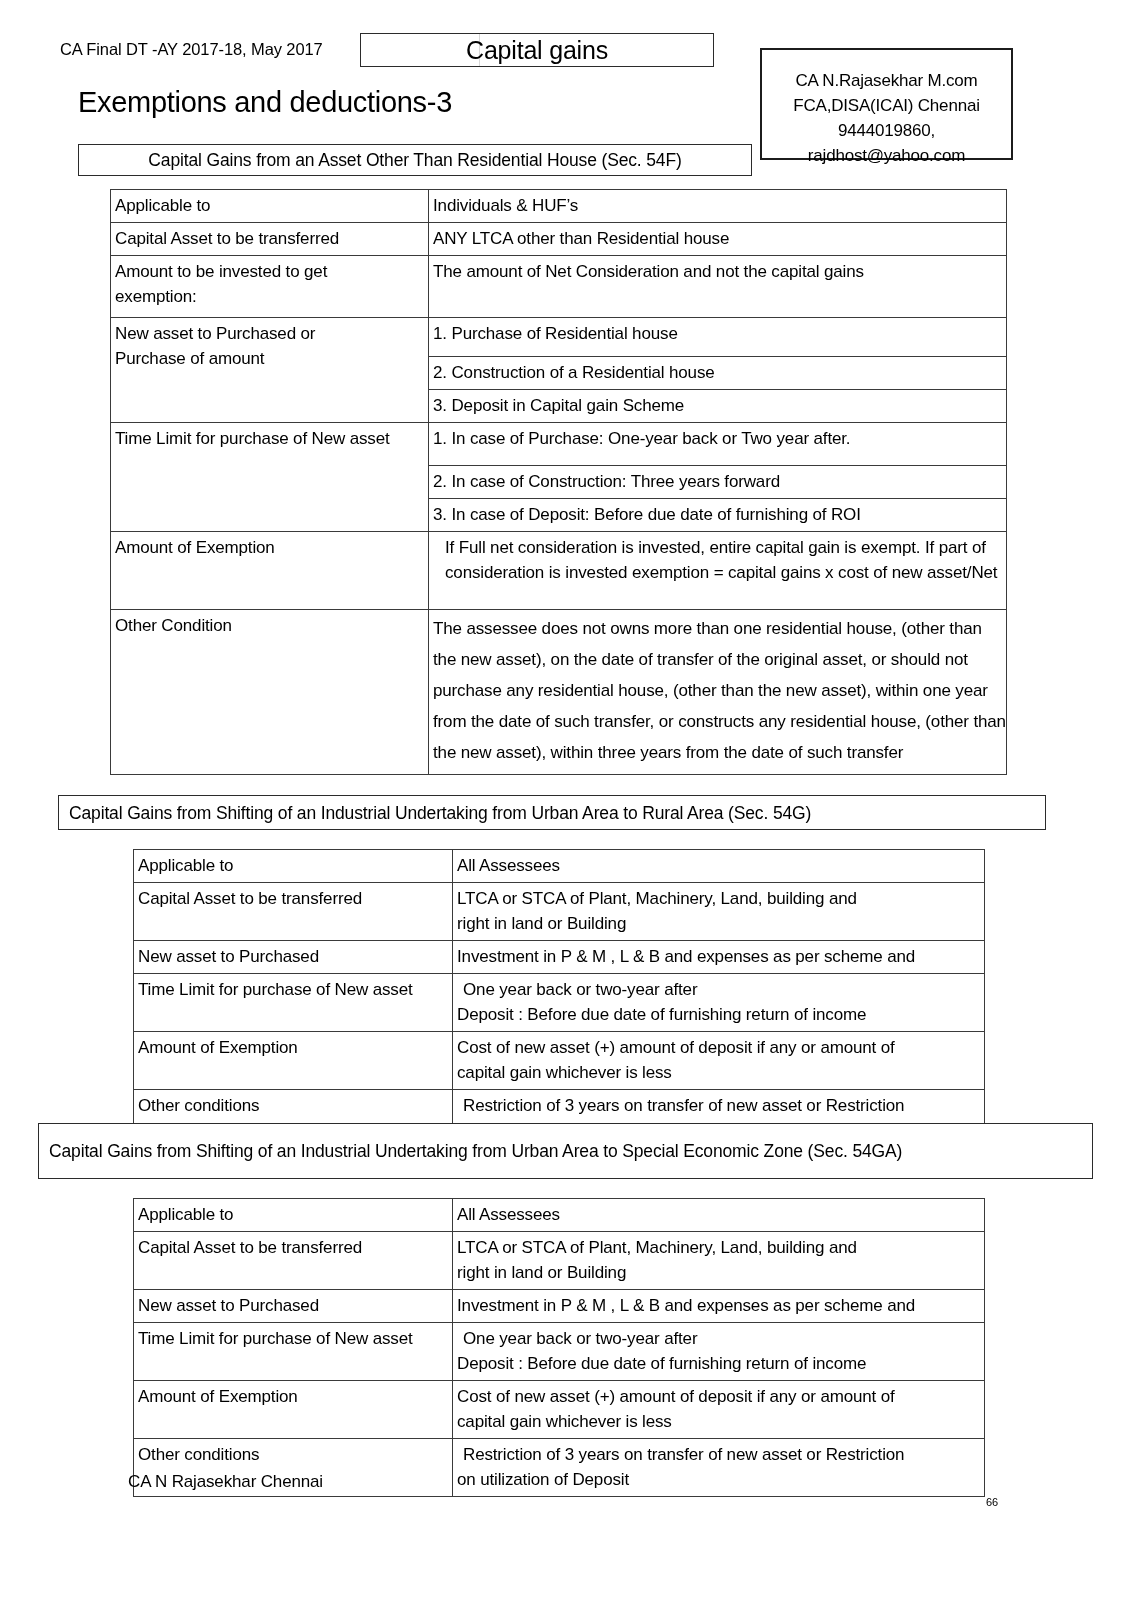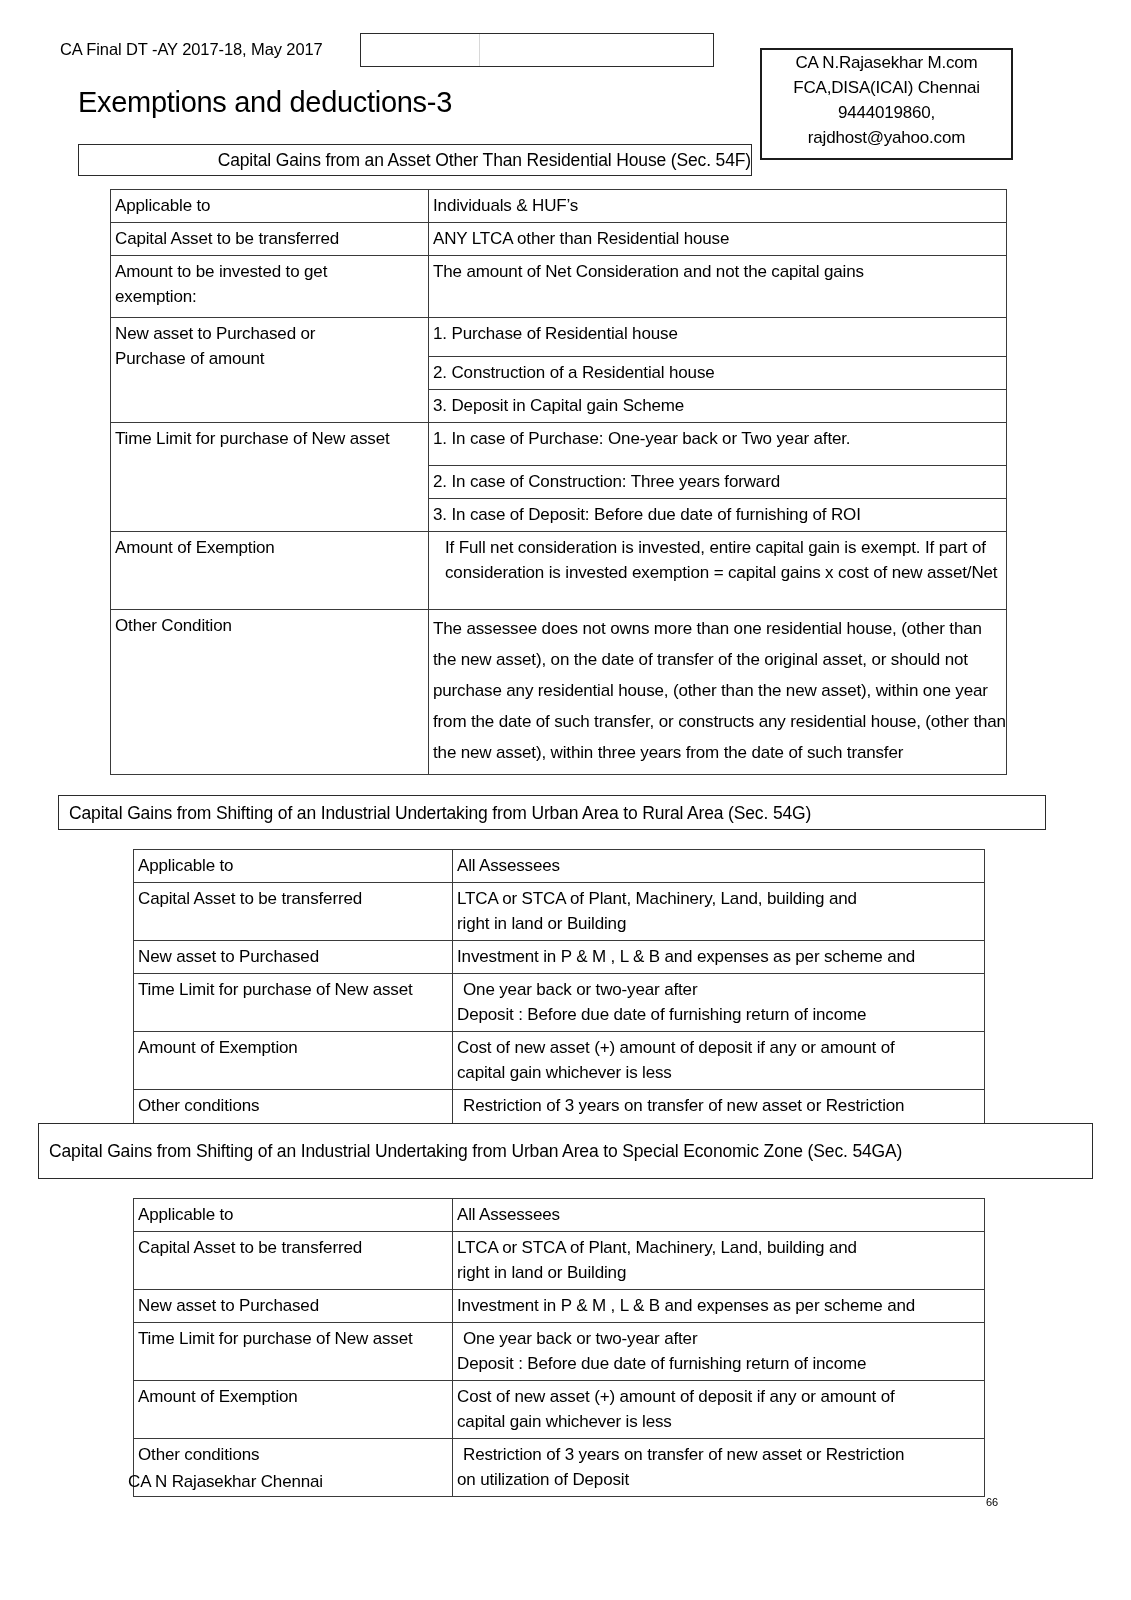--- a/index.html
+++ b/index.html
@@ -44,21 +44,21 @@
     transform: translateY(-50%);
     text-align: center;
     font-size: 25px;
     letter-spacing: -0.2px;
   }
   #contact-box {
     left: 760px; top: 48px;
     width: 253px; height: 112px;
     border: 2.2px solid #1c1c1c;
     background: #fff;
-    padding-top: 0;
+    padding-top: 18px;
     text-align: center;
   }
   #contact-box div {
     font-size: 17px;
     line-height: 25px;
     letter-spacing: -0.2px;
     white-space: nowrap;
   }
   #subtitle {
     left: 78px; top: 86px;
@@ -75,21 +75,21 @@
     align-items: center;
   }
   .section-banner span {
     font-size: 17.5px;
     letter-spacing: -0.15px;
     line-height: 26px;
   }
   #banner-54f {
     left: 78px; top: 144px;
     width: 674px; height: 32px;
-    justify-content: flex-end;
+    justify-content: center;
   }
   #banner-54f span { white-space: nowrap; }
   #banner-54g {
     left: 58px; top: 795px;
     width: 988px; height: 35px;
     padding-left: 10px;
   }
   #banner-54g span { white-space: nowrap; }
   #banner-54ga {
     left: 38px; top: 1123px;
@@ -158,20 +158,21 @@
     margin-left: 36px;
   }
 </style>
 </head>
 <body>
 
 <div class="abs" id="doc-meta">CA Final DT -AY 2017-18, May 2017</div>
 
 <div class="abs" id="title-box">
   <div class="inner-rule"></div>
+  <div id="title-text">Capital gains</div>
 </div>
 
 <div class="abs" id="contact-box">
   <div>CA N.Rajasekhar M.com</div>
   <div>FCA,DISA(ICAI)  Chennai</div>
   <div>9444019860,</div>
   <div>rajdhost@yahoo.com</div>
 </div>
 
 <div class="abs" id="subtitle">Exemptions and deductions-3</div>

